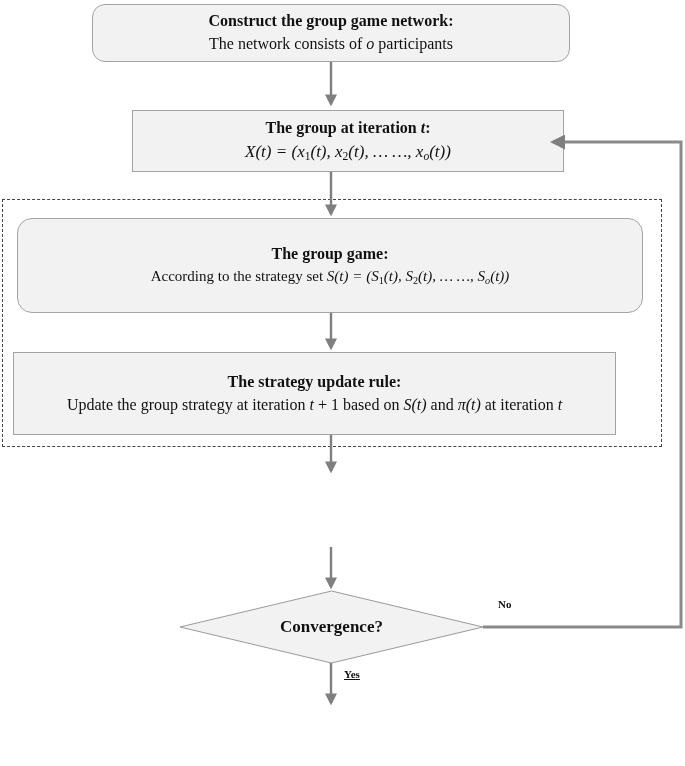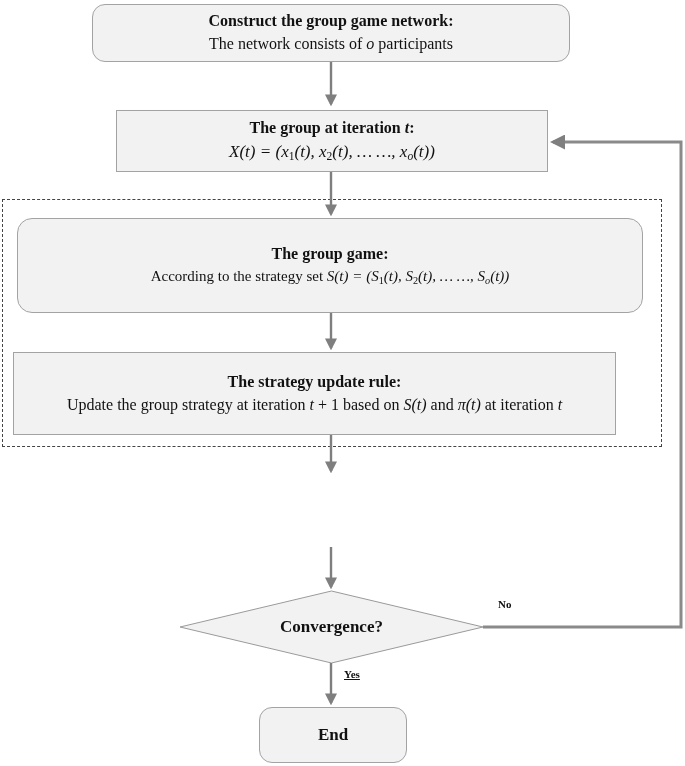--- a/index.html
+++ b/index.html
@@ -60,21 +60,21 @@
 
 <div class="canvas">
 
   <div class="dashedbox" style="left:2px;top:199px;width:660px;height:248px;"></div>
 
   <div class="node rounded" style="left:92px;top:4px;width:478px;height:58px;">
     <div class="title">Construct the group game network:</div>
     <div class="bodyline" style="font-size:16px;"><span>The network consists of </span><span class="it">o</span><span> participants</span></div>
   </div>
 
-  <div class="node" style="left:116px;top:110px;width:432px;height:62px;">
+  <div class="node" style="left:132px;top:110px;width:432px;height:62px;">
     <div class="title"><span>The group at iteration </span><span class="it">t</span><span>:</span></div>
     <div class="formula"><span class="it">X(t) = (x</span><span class="sub">1</span><span class="it">(t), x</span><span class="sub">2</span><span class="it">(t), … …, x</span><span class="sub it">o</span><span class="it">(t))</span></div>
   </div>
 
   <div class="node" style="left:17px;top:218px;width:626px;height:95px;border-radius:15px;">
     <div class="title">The group game:</div>
     <div class="bodyline"><span>According to the strategy set  </span><span class="it">S(t) = (S</span><span class="sub">1</span><span class="it">(t), S</span><span class="sub">2</span><span class="it">(t), … …, S</span><span class="sub it">o</span><span class="it">(t))</span></div>
   </div>
 
   <div class="node" style="left:13px;top:352px;width:603px;height:83px;">
@@ -102,17 +102,14 @@
     <path d="M483,627 L681,627 L681,142 L553,142" fill="none" stroke="#8a8a8a" stroke-width="3" marker-end="url(#arr)"></path>
   </svg>
 
   <div class="decision-label" style="left:180px;top:592px;width:303px;height:70px;">
     <span>Convergence?</span>
   </div>
 
   <div class="edge-label" style="left:498px;top:598px;">No</div>
   <div class="edge-label" style="left:344px;top:668px;text-decoration:underline;">Yes</div>
 
-  <div class="node rounded" style="left:259px;top:707px;width:148px;height:56px;">
-    <div class="title" style="font-size:17px;">End</div>
-  </div>
 
 </div>
 
 </body></html>

